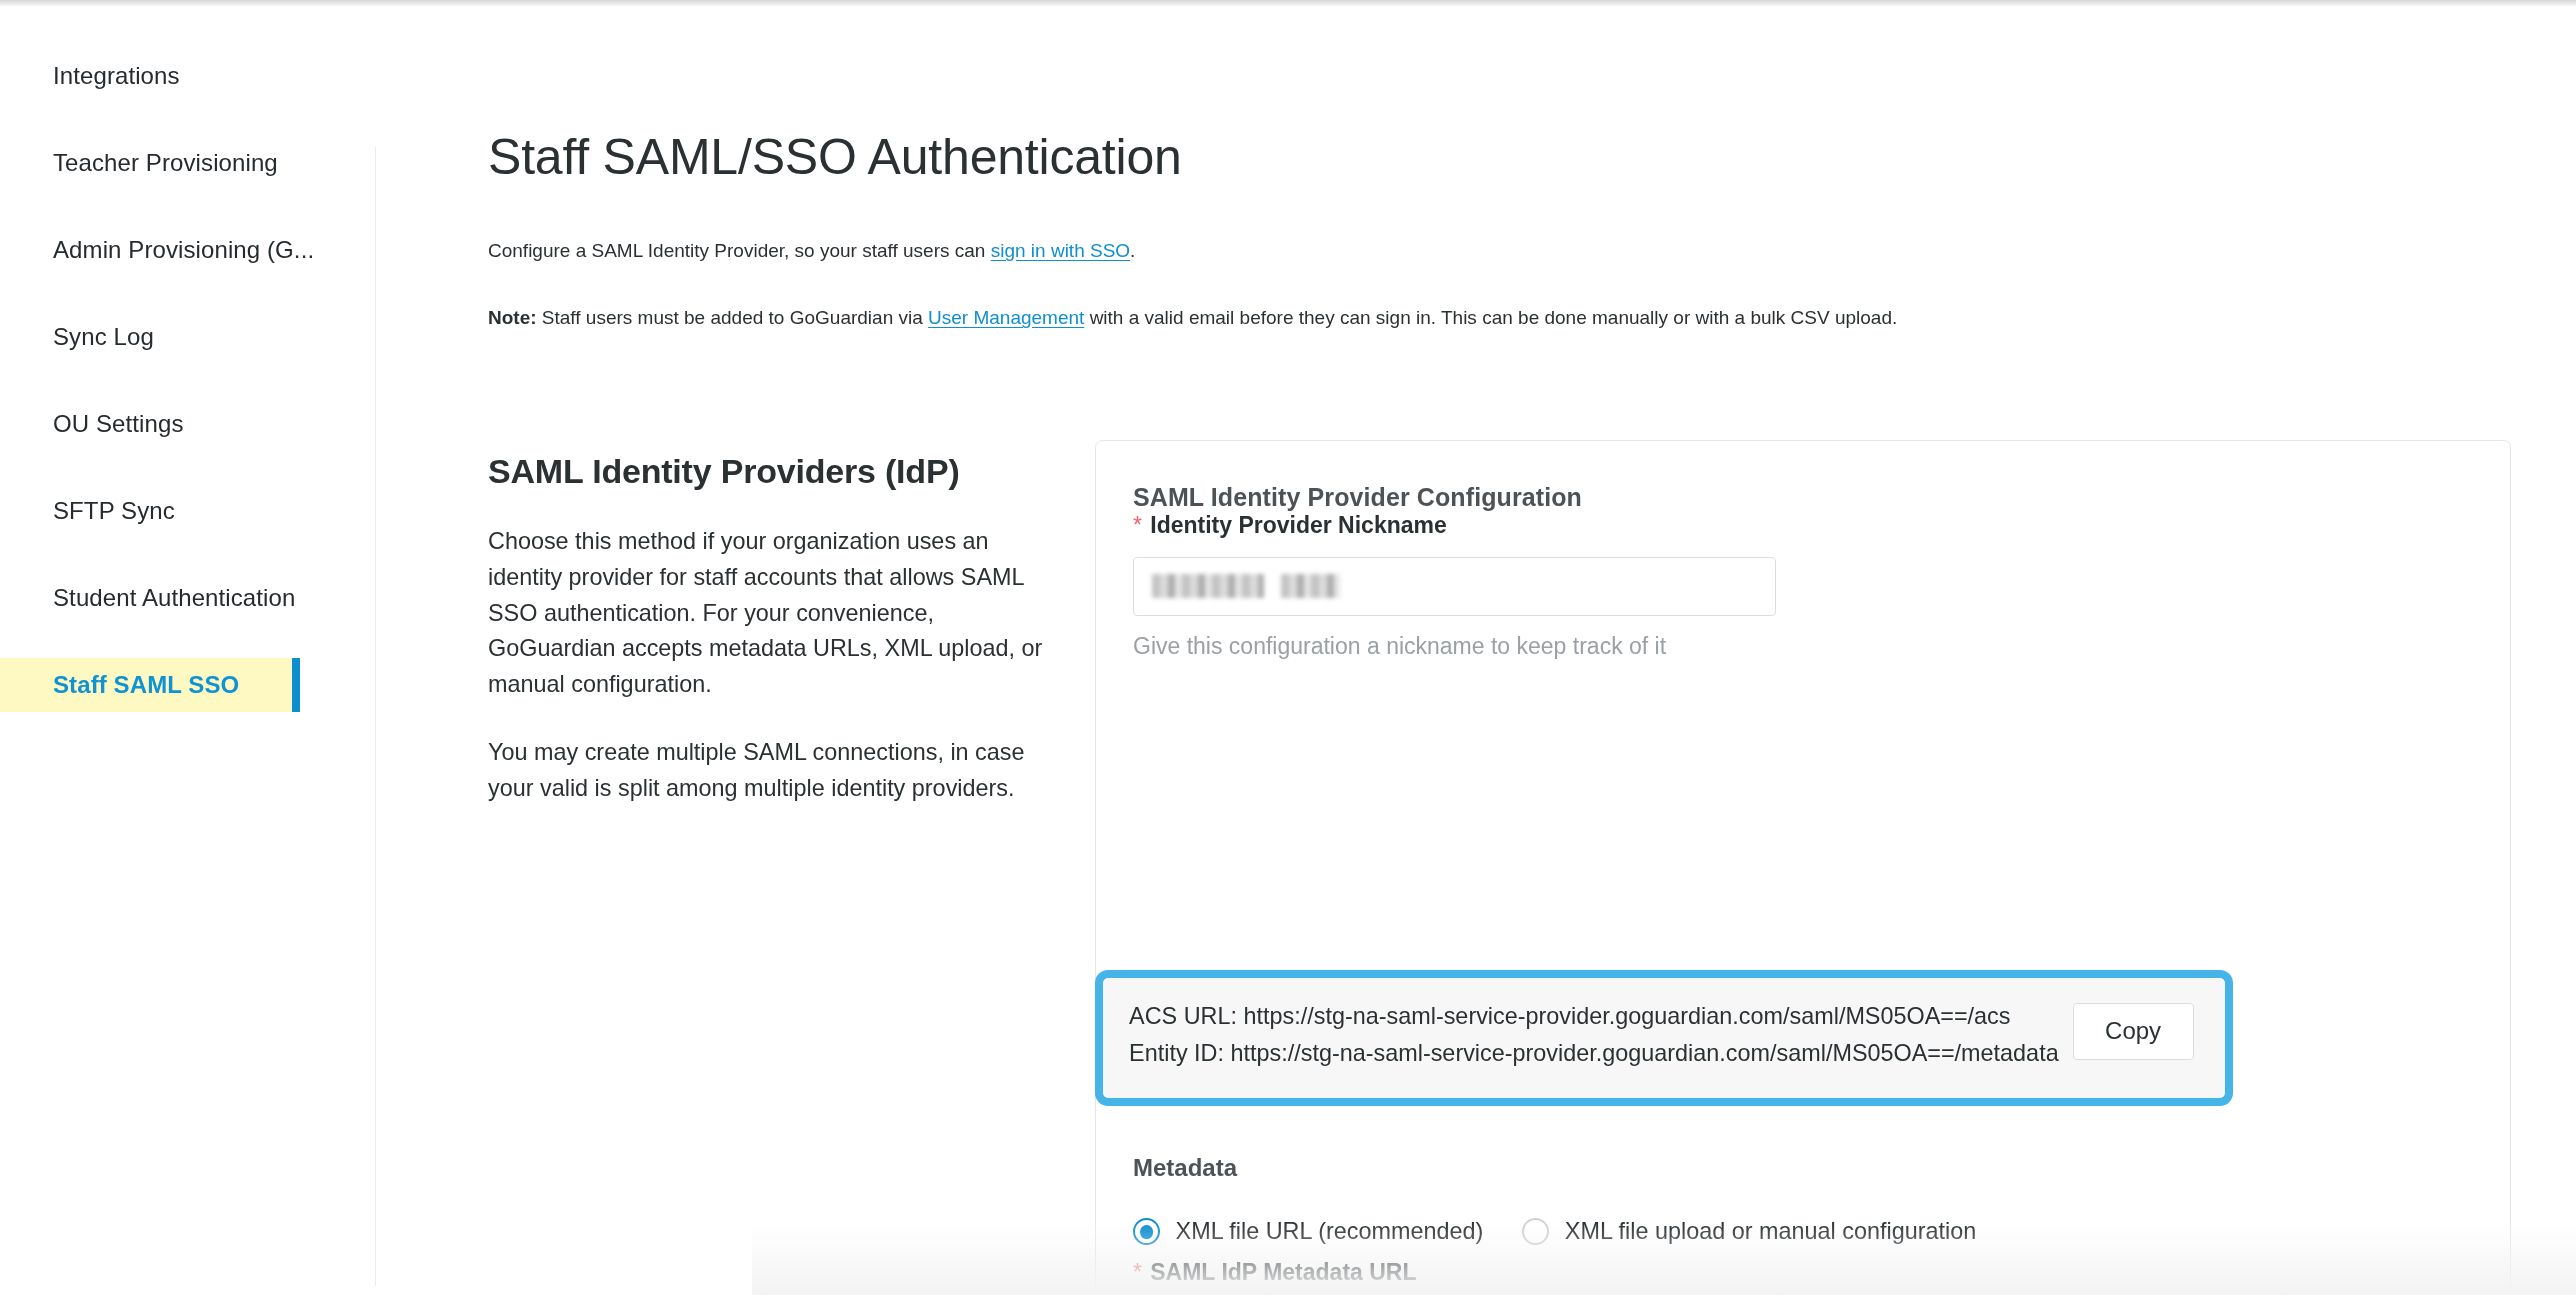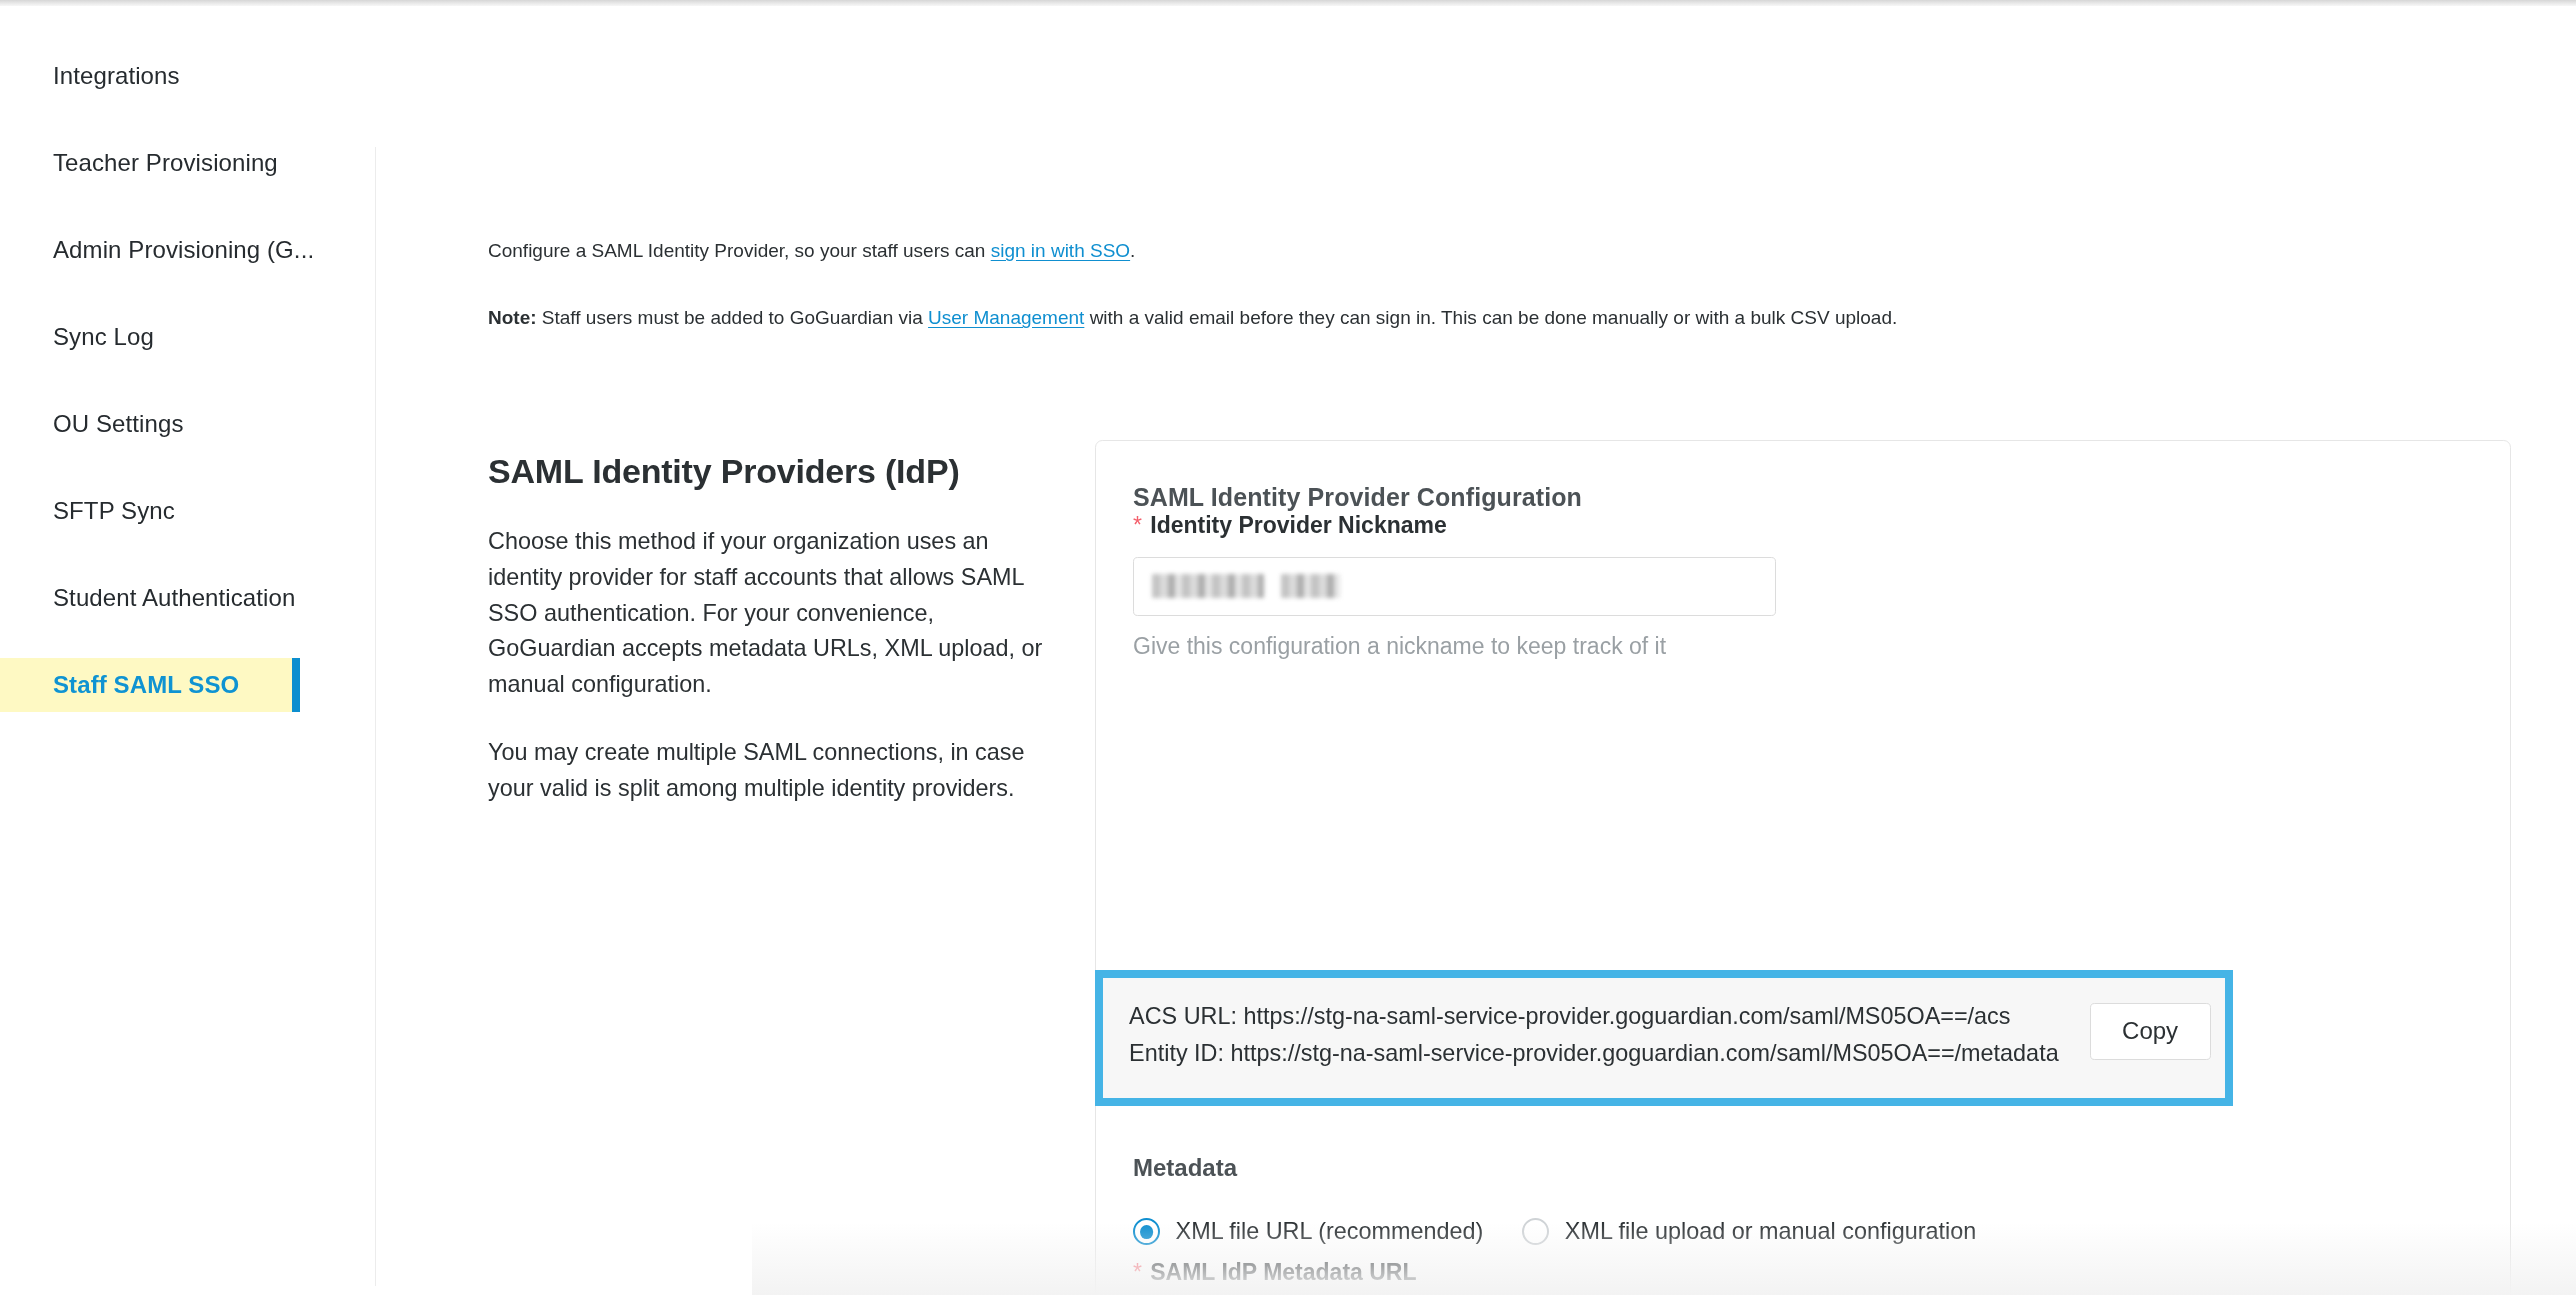--- a/index.html
+++ b/index.html
@@ -205,23 +205,23 @@
     color: #9aa0a4;
   }
 
   
   .url-highlight {
     position: absolute;
     top: 529px;
     left: -0.9px;
     width: 1138px;
     border: 8.3px solid #45b4e6;
-    border-radius: 0;
+    border-radius: 13px;
     background: #f7f7f7;
-    padding: 20px 9px 26px 26px;
+    padding: 20px 26px 26px 26px;
     display: flex;
     align-items: flex-start;
     justify-content: space-between;
   }
   .url-lines {
     font-size: 23.4px;
     line-height: 1.58;
     color: #2b3033;
     white-space: nowrap;
   }
@@ -339,20 +339,21 @@
     </div>
     <div class="nav-item active">
       <span>Staff SAML SSO</span>
       <span class="nav-accent"></span>
     </div>
   </nav>
   <div class="sidebar-divider"></div>
 
   <main class="main">
 
+    <h1 class="page-title">Staff SAML/SSO Authentication</h1>
 
     <div class="intro-line l1">
       <span>Configure a SAML Identity Provider, so your staff users can </span><a class="lnk">sign in with SSO</a><span>.</span>
     </div>
 
     <div class="intro-line l2">
       <span class="bold">Note:</span><span> Staff users must be added to GoGuardian via </span><a class="lnk">User Management</a><span> with a valid email before they can sign in. This can be done manually or with a bulk CSV upload.</span>
     </div>
 
     <section class="col-left">

